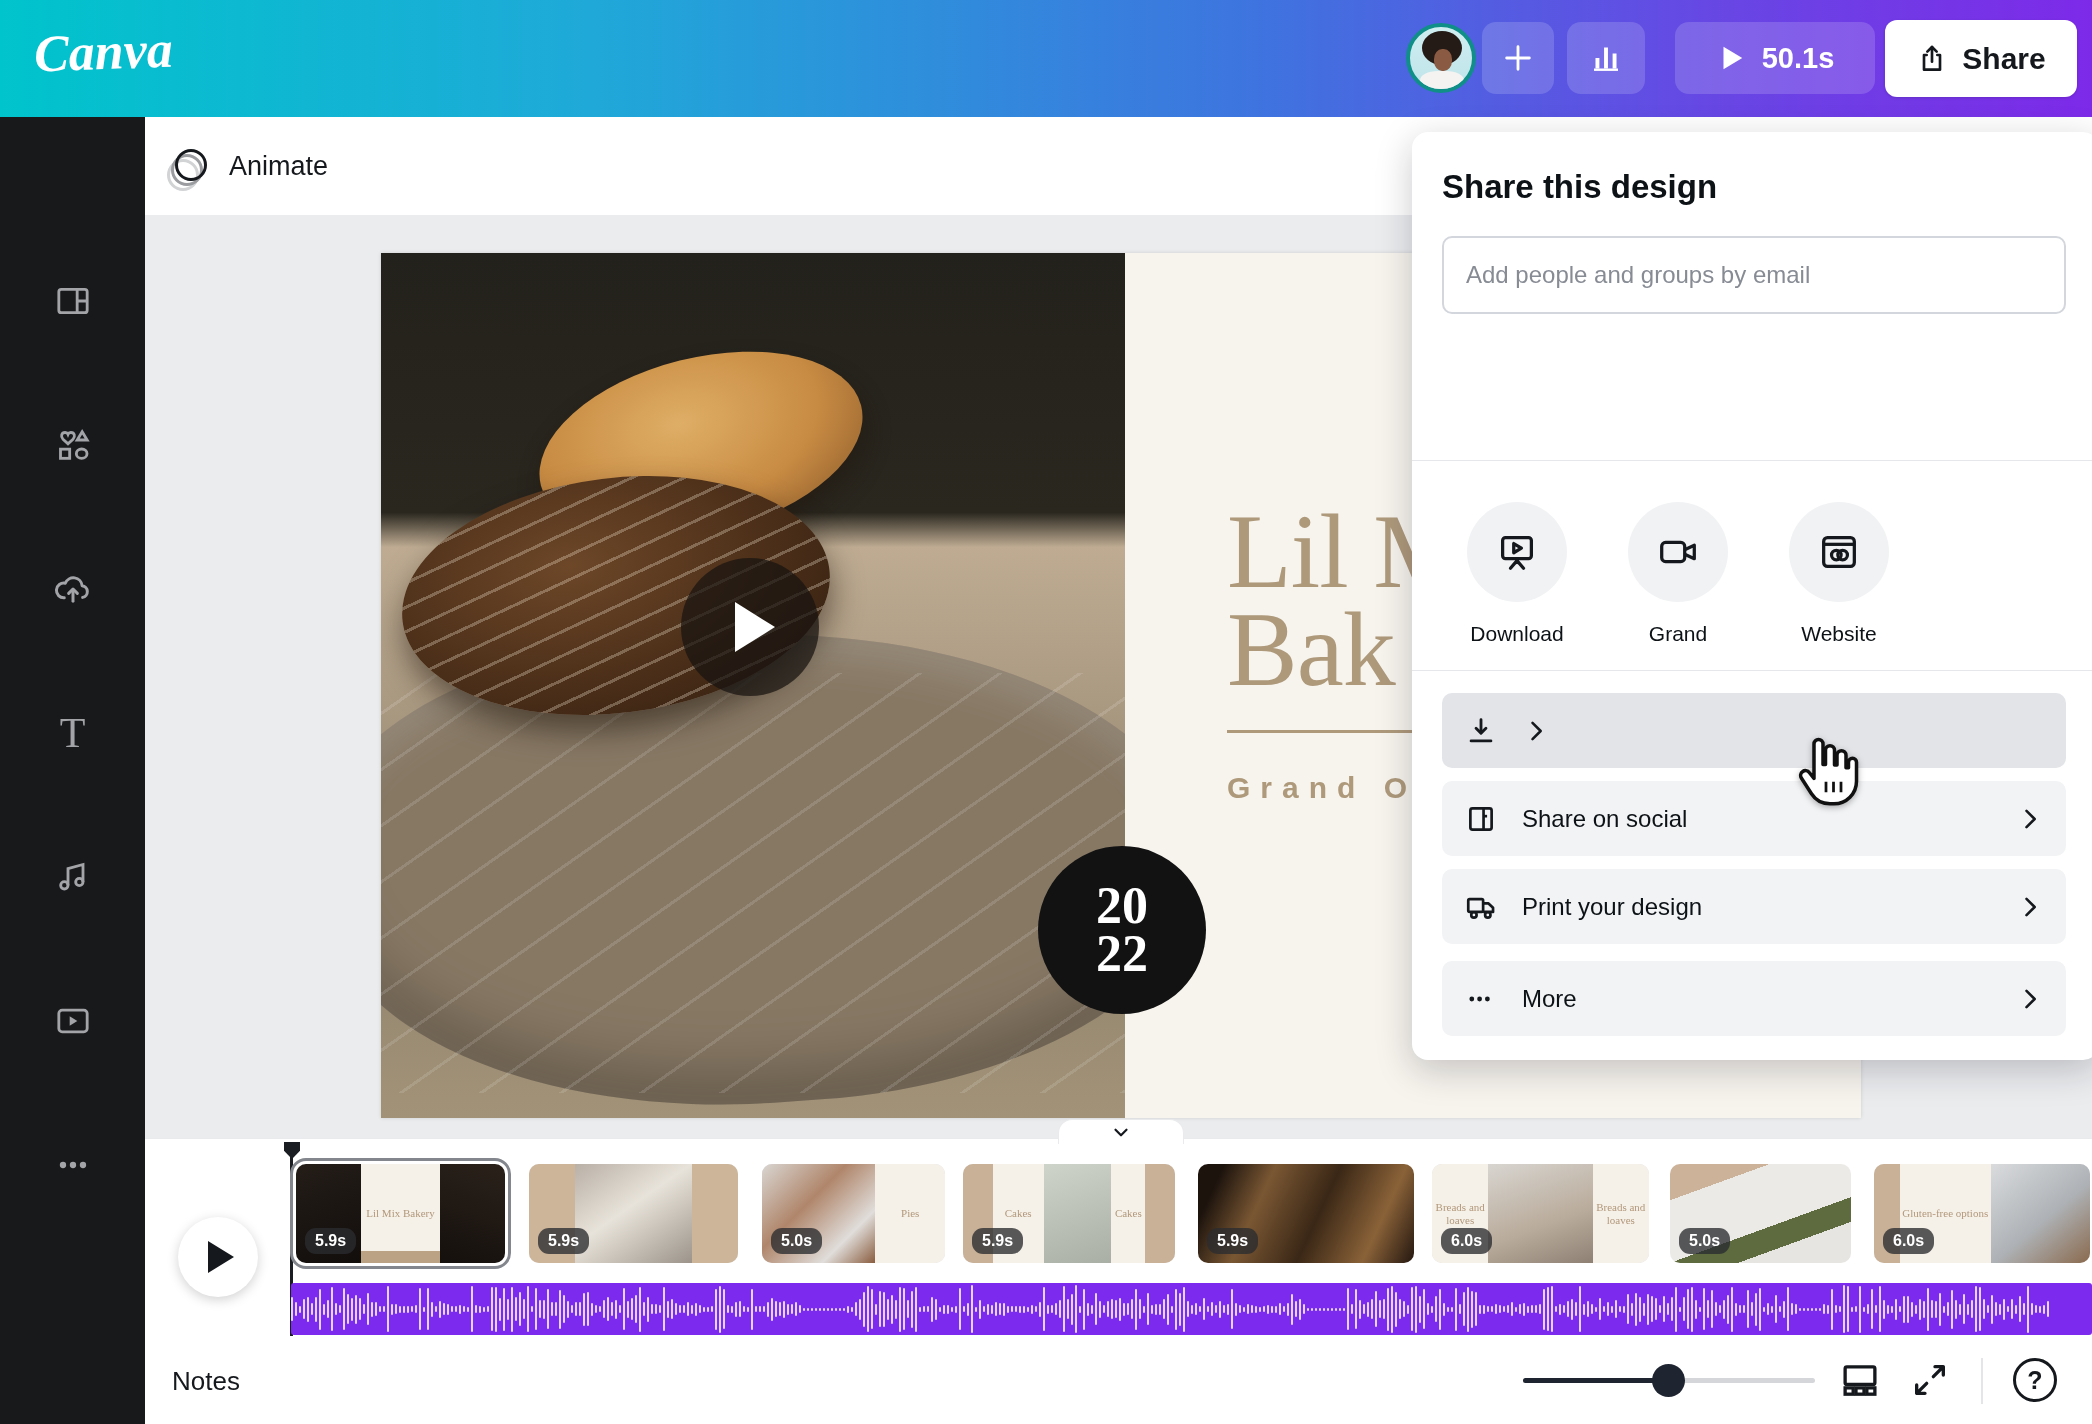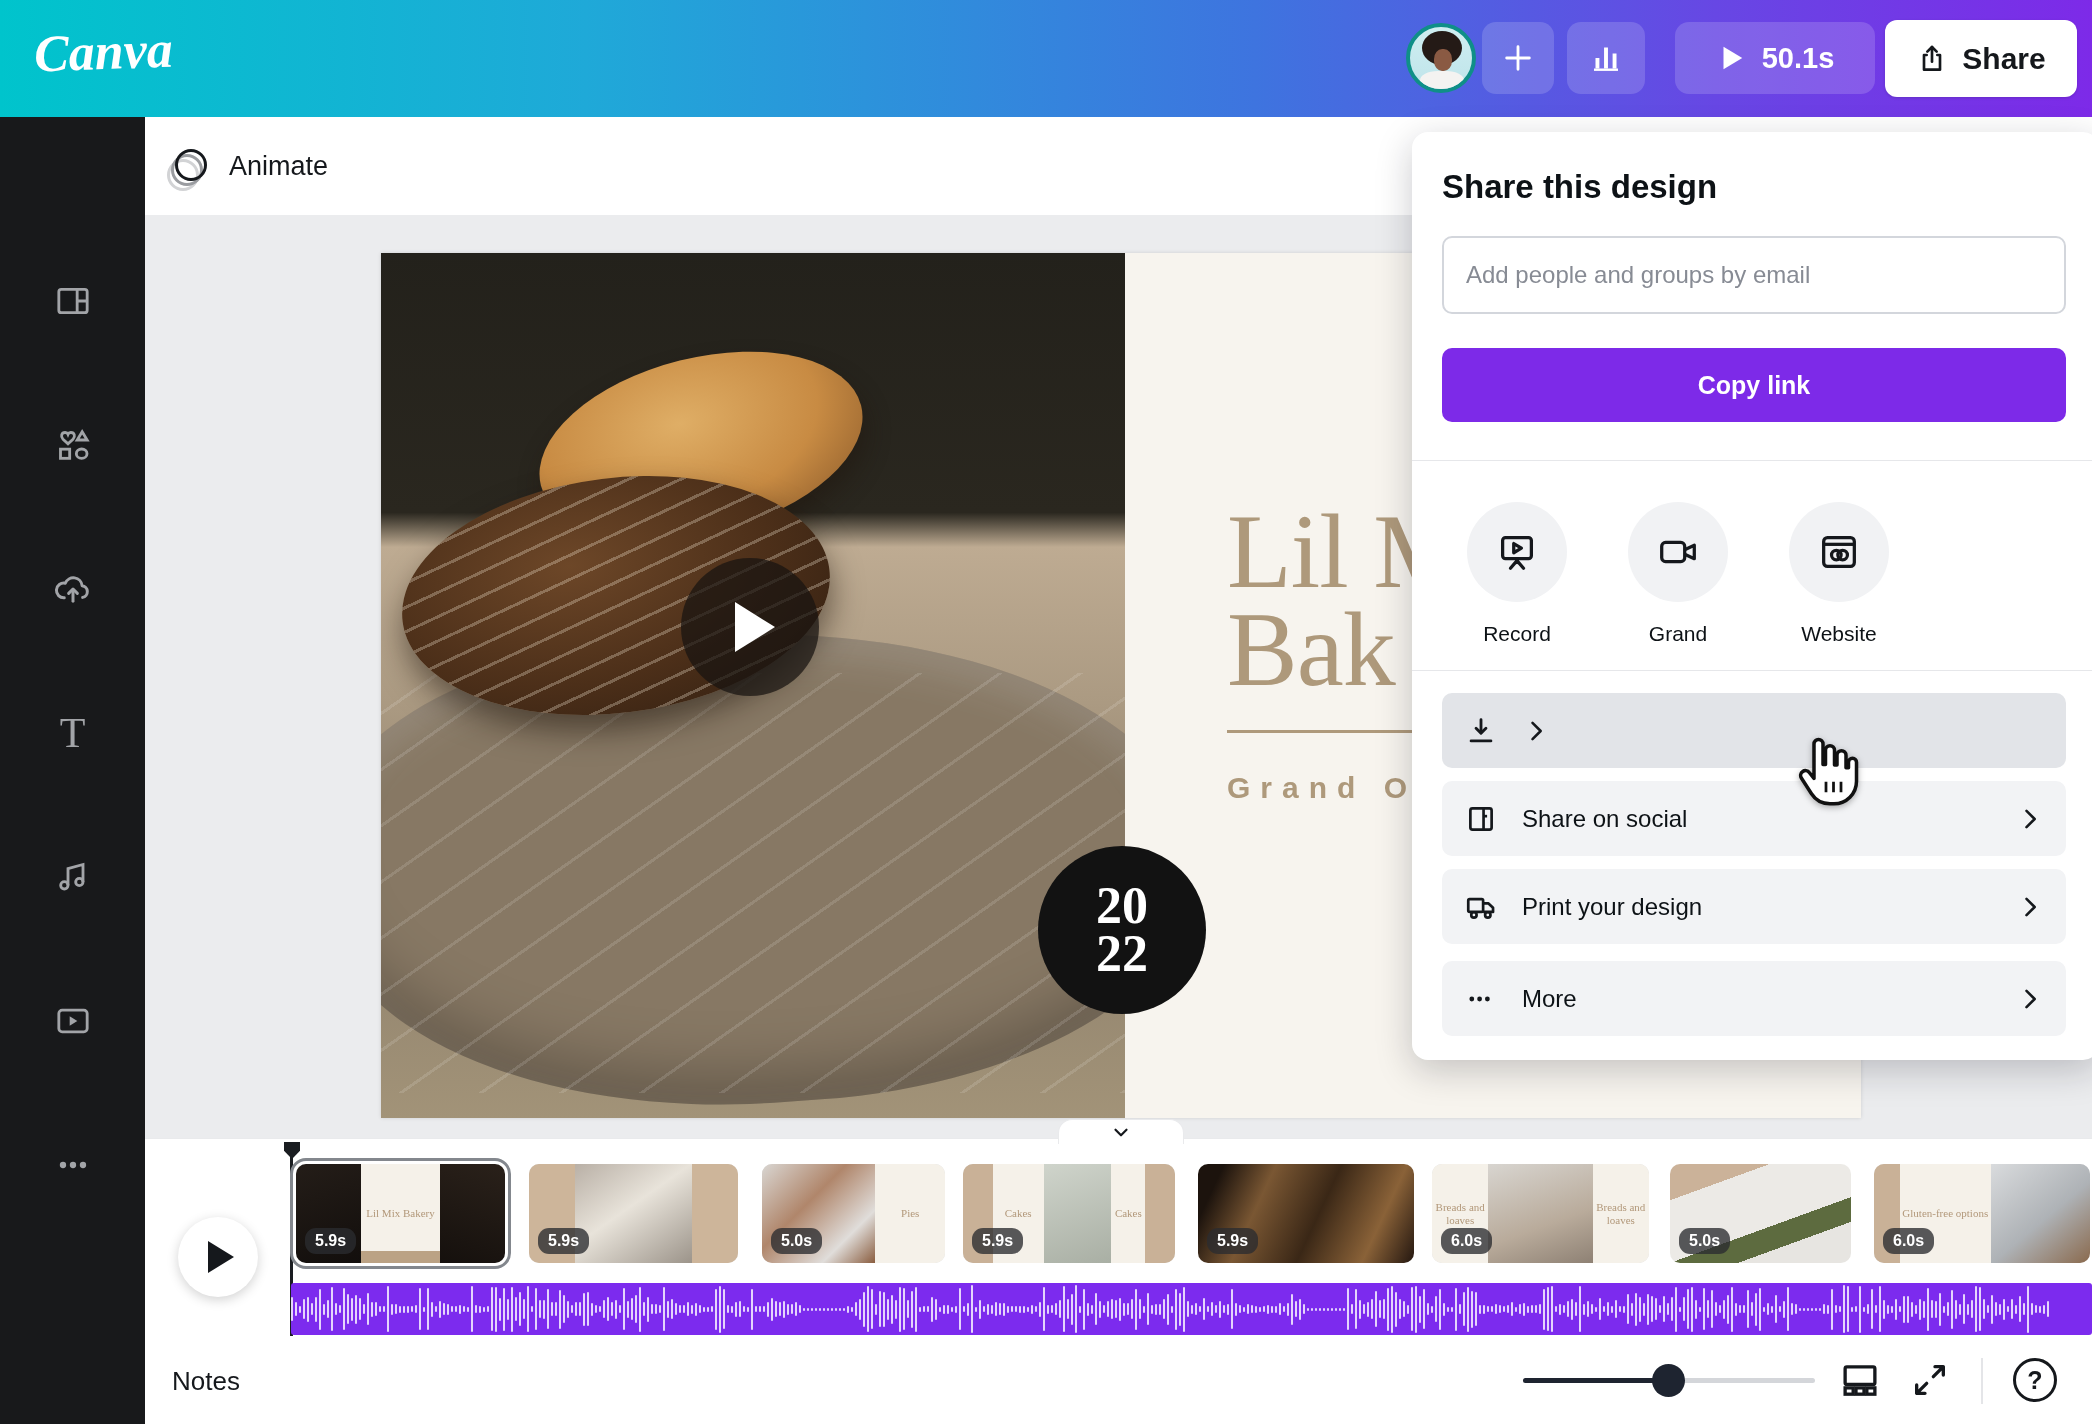--- a/index.html
+++ b/index.html
@@ -826,37 +826,36 @@
       </span>
   </div>
   <div id="footer-divider" class="abs"></div>
   <div id="help-btn" class="abs">
     <span>?</span>
   </div>
 
   <div id="share-panel" class="abs">
     <div id="sp-title" class="abs">Share this design</div>
     <input id="sp-email" class="abs" type="text" placeholder="Add people and groups by email" style="">
-    <button id="sp-copy" class="abs">Copy link</button>
 
     <div class="sp-divider abs" style="top:328px"></div>
 
     <div class="qa" style="left:25px">
       <div class="qa-circle">
           <span>
         <svg width="46" height="46" viewBox="0 0 24 24" fill="none" stroke="#15181C" stroke-width="1.7" stroke-linejoin="round" stroke-linecap="round">
           <rect x="4.5" y="4.5" width="15" height="11" rx="1.5"></rect>
           <path d="M10.3 7.6v4.8l4-2.4z"></path>
               <path d="M12 15.5v2"></path>
               <path d="M12 16.5l-3.4 4"></path>
               <path d="M12 16.5l3.4 4"></path>
         </svg>
           </span>
         </div>
-      <div class="qa-label">Record</div>
+      <div class="qa-label">Download</div>
     </div>
     <div class="qa" style="left:186px">
       <div class="qa-circle">
           <span>
         <svg width="46" height="46" viewBox="0 0 24 24" fill="none" stroke="#15181C" stroke-width="1.7" stroke-linejoin="round">
           <rect x="3.5" y="7" width="12" height="10" rx="2"></rect>
               <path d="M15.5 10.8l5-2.3v7l-5-2.3"></path>
         </svg>
           </span>
         </div>

